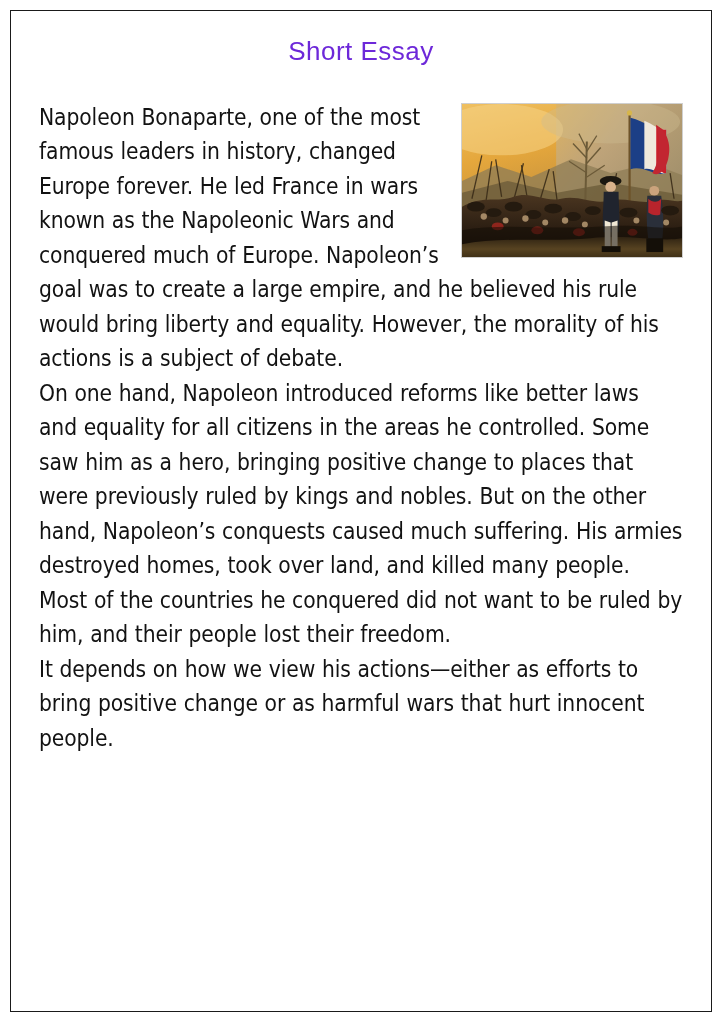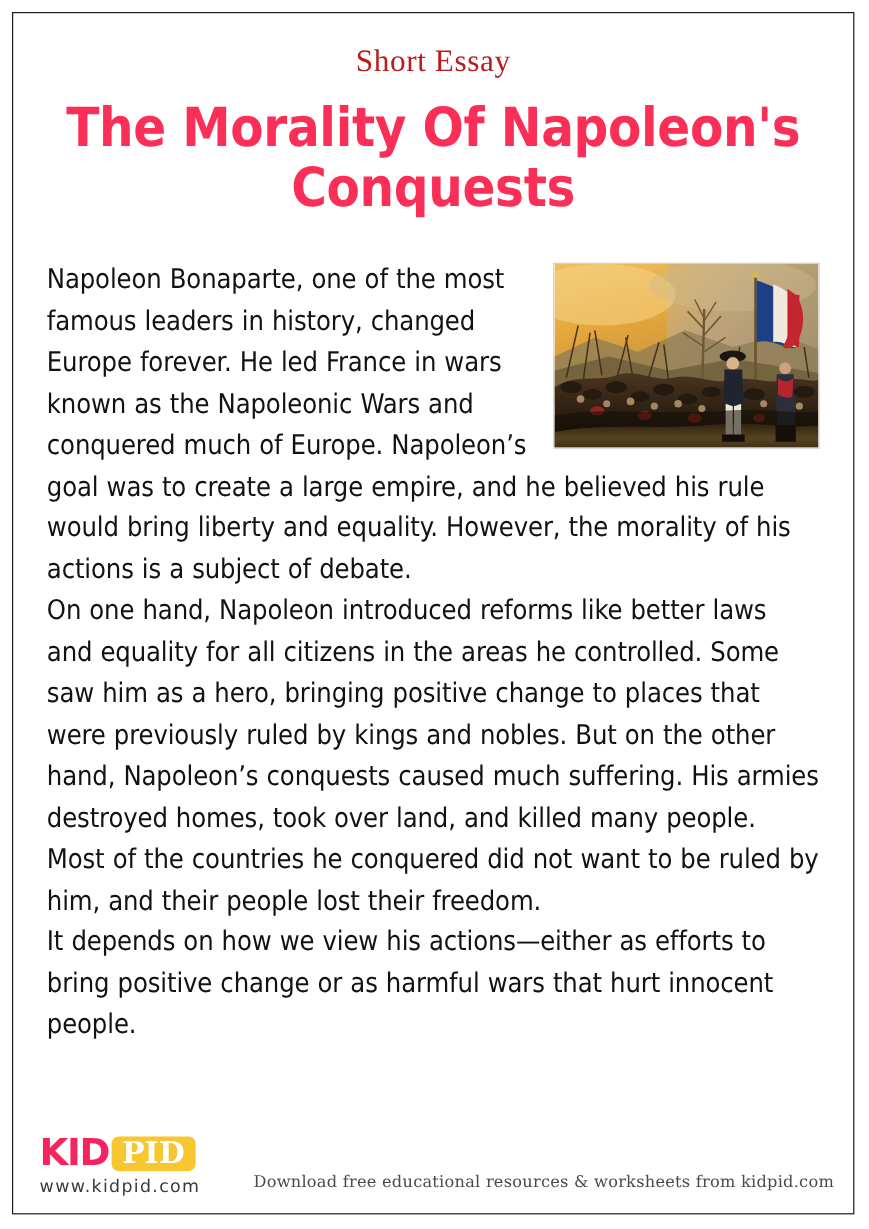--- a/index.html
+++ b/index.html
@@ -28,24 +28,24 @@
 
   .worksheet-inner {
     position: absolute;
     left: 0; top: 0; right: 0; bottom: 0;
     padding: 0;
   }
 
   
   .subtitle {
     text-align: center;
-    font-family: Liberation Serif, serif;
+    font-family: Liberation Sans, sans-serif;
     font-size: 26px;
     font-weight: 400;
-    color: #b91c1c;
+    color: #6d28d9;
     letter-spacing: 0.5px;
     margin-top: 26px;
     line-height: 1.1;
   }
   .title {
     text-align: center;
     font-family: "DejaVu Sans Condensed", "Liberation Sans Narrow", "Liberation Sans", sans-serif;
     font-size: 45px;
     font-weight: bold;
     color: #fa2f58;
@@ -140,21 +140,20 @@
   }
 </style>
 </head>
 <body>
 
 <div class="page">
   <div class="worksheet-inner">
 
     <div class="subtitle">Short Essay</div>
 
-    <h1 class="title">The Morality Of Napoleon's Conquests</h1>
 
     <div class="essay">
 
       <div class="picture">
         <svg viewBox="0 0 222 155" preserveAspectRatio="none">
           <defs>
             <linearGradient id="sky" x1="0" y1="0" x2="0.35" y2="1">
               <stop offset="0%" stop-color="#efc061"></stop>
               <stop offset="35%" stop-color="#e5a73c"></stop>
               <stop offset="70%" stop-color="#c4913e"></stop>
@@ -266,25 +265,15 @@
 
           <path d="M0 128 C40 120 90 128 140 124 C180 121 206 128 222 124 L222 155 L0 155 Z" fill="#120c06" opacity="0.55"></path>
         </svg>
       </div>
 
       <p>Napoleon Bonaparte, one of the most famous leaders in history, changed Europe forever. He led France in wars known as the Napoleonic Wars and conquered much of Europe. Napoleon’s goal was to create a large empire, and he believed his rule would bring liberty and equality. However, the morality of his actions is a subject of debate.</p>
       <p>On one hand, Napoleon introduced reforms like better laws and equality for all citizens in the areas he controlled. Some saw him as a hero, bringing positive change to places that were previously ruled by kings and nobles. But on the other hand, Napoleon’s conquests caused much suffering. His armies destroyed homes, took over land, and killed many people. Most of the countries he conquered did not want to be ruled by him, and their people lost their freedom.</p>
       <p>It depends on how we view his actions—either as efforts to bring positive change or as harmful wars that hurt innocent people.</p>
     </div>
 
-    <div class="footer">
-      <div class="logo">
-        <div class="logo-row">
-          <span class="logo-kid">KID</span>
-          <span class="logo-pid">PID</span>
-        </div>
-        <div class="logo-url">www.kidpid.com</div>
-      </div>
-      <div class="footer-note">Download free educational resources &amp; worksheets from kidpid.com</div>
-    </div>
 
   </div>
 </div>
 
 </body></html>

